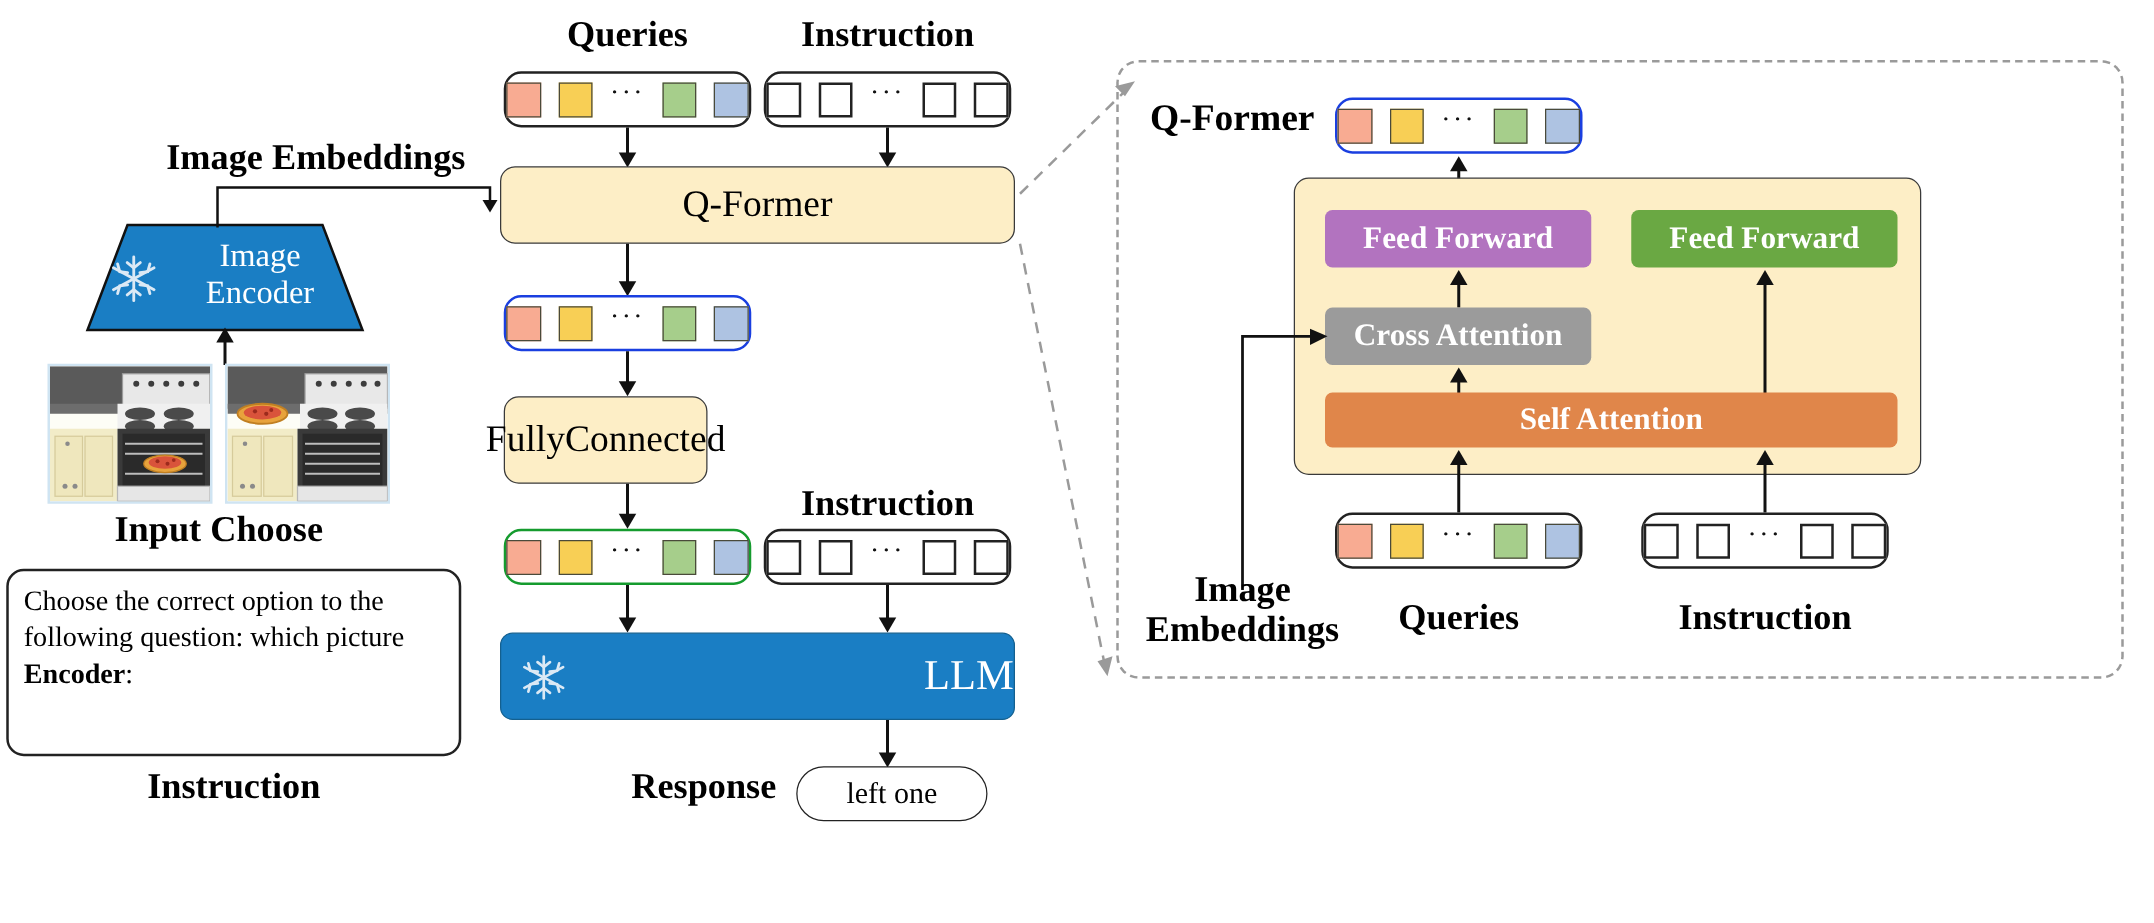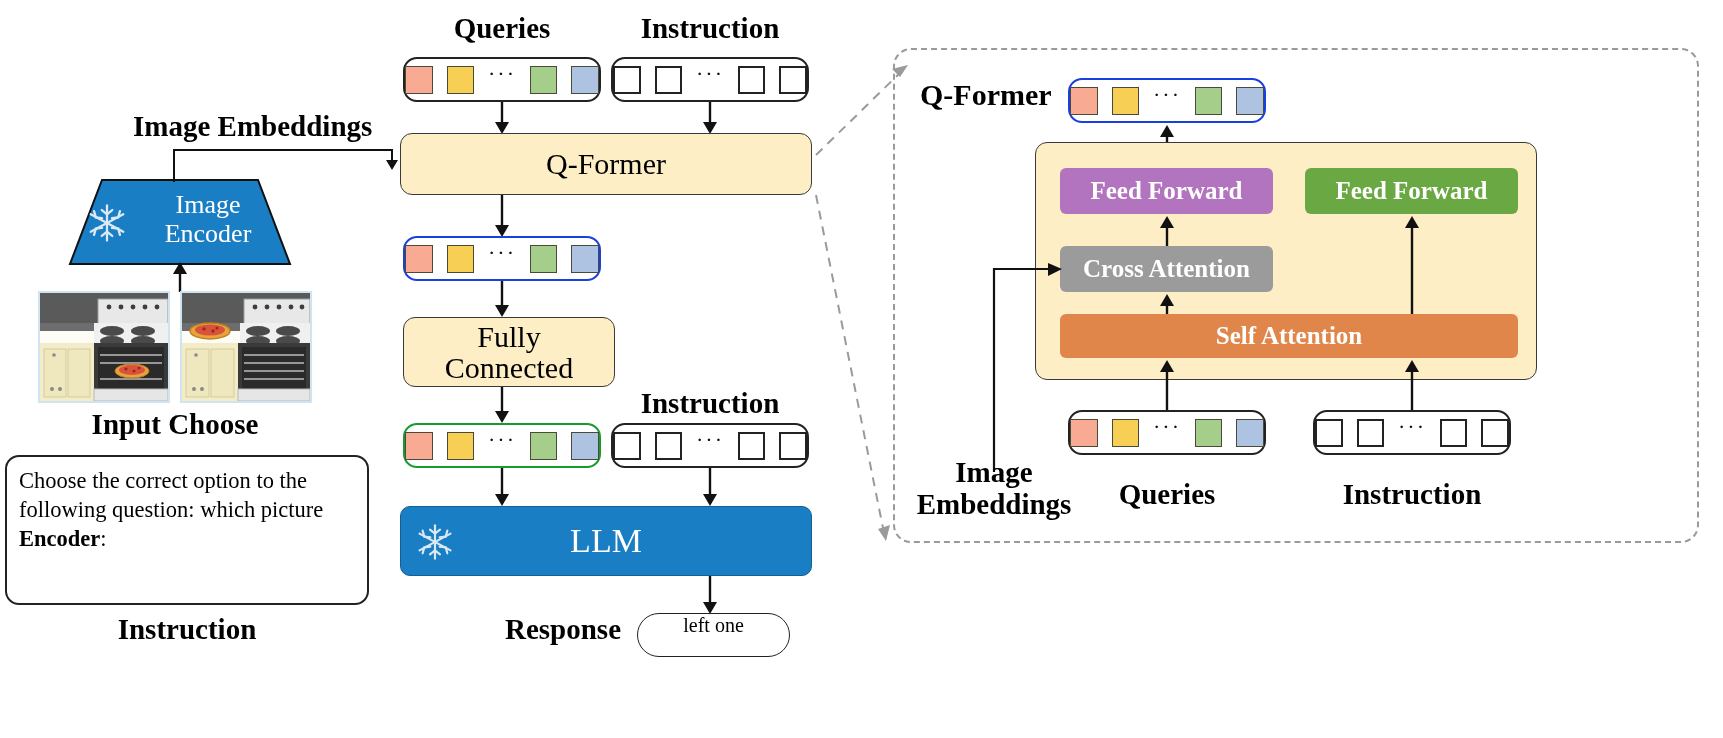--- a/index.html
+++ b/index.html
@@ -24,31 +24,31 @@
   .dots{font-size:22px;line-height:10px;letter-spacing:2px;color:#111;
         position:relative;top:-6px;}
 
   
   .pbox{
     box-sizing:border-box;display:flex;align-items:center;justify-content:center;
     text-align:center;border:1.6px solid #3a3a3a;border-radius:12px;
     background:#fdeec6;font-size:30px;line-height:1.05;
   }
   .bluebox{
-    box-sizing:border-box;display:flex;align-items:center;justify-content:center;
+    box-sizing:border-box;display:flex;align-items:center;justify-content:flex-end;
     background:#1a7ec4;border:1.6px solid #14608f;border-radius:10px;
     color:#fff;font-size:34px;
   }
   .flatbox{
     box-sizing:border-box;display:flex;align-items:center;justify-content:center;
     color:#fff;font-size:25px;border-radius:6px;font-weight:bold;
   }
   .roundbox{
-    box-sizing:border-box;display:flex;justify-content:center;
-    border:1.8px solid #222;border-radius:22px;background:#fff;font-size:20px;
+    box-sizing:border-box;display:flex;align-items:center;justify-content:center;
+    border:1.8px solid #222;border-radius:22px;background:#fff;font-size:24px;
   }
 
   
   .card{
     box-sizing:border-box;border:2px solid #222;border-radius:14px;background:#fff;
     padding:10px 24px 8px 12px;font-size:22.5px;line-height:1.28;
   }
   .card b{font-weight:bold;}
 
   
@@ -238,21 +238,21 @@
   <span class="dots">···</span>
   <div class="tok" style="background:#a6ce8b;"></div>
   <div class="tok" style="background:#aec3e2;"></div>
 </div>
 
 <svg class="abs" style="left:492px;top:281px;" width="20" height="36">
   <line x1="10" y1="0" x2="10" y2="26" stroke="#111" stroke-width="2.4"></line>
   <polygon points="3,24 17,24 10,36" fill="#111"></polygon>
 </svg>
 
-<div class="abs pbox" style="left:403px;top:317px;width:212px;height:70px;flex-direction:column;">
+<div class="abs pbox" style="left:403px;top:317px;width:163px;height:70px;flex-direction:row;">
   <div>Fully</div>
   <div>Connected</div>
 </div>
 
 <svg class="abs" style="left:492px;top:387px;" width="20" height="36">
   <line x1="10" y1="0" x2="10" y2="26" stroke="#111" stroke-width="2.4"></line>
   <polygon points="3,24 17,24 10,36" fill="#111"></polygon>
 </svg>
 
 <div class="abs tokbox green" style="left:403px;top:423px;width:198px;height:45px;">

